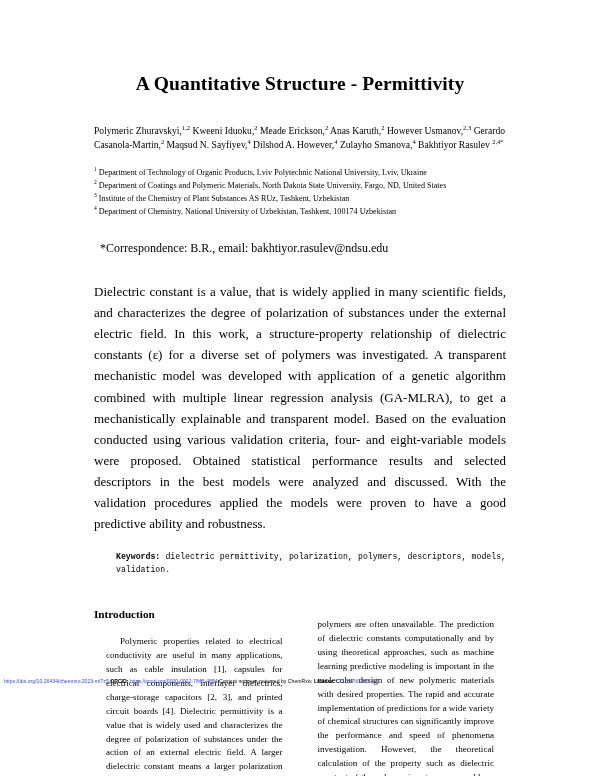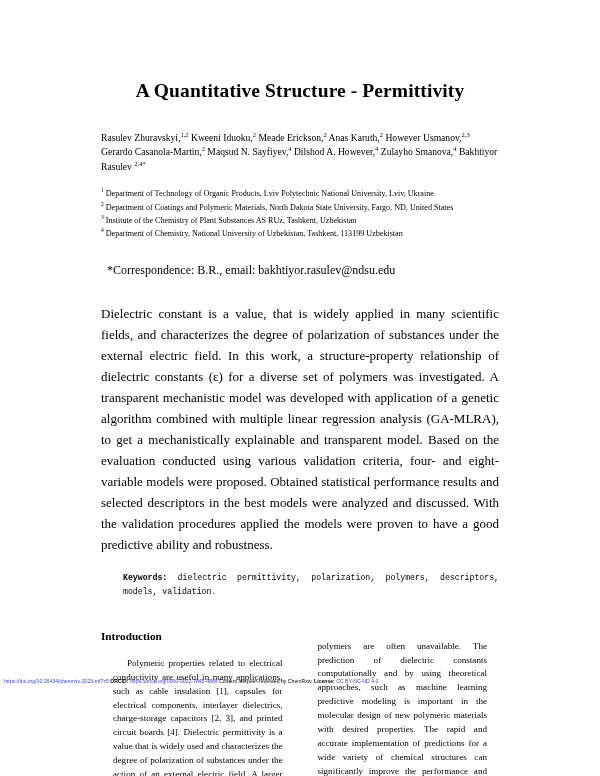--- a/index.html
+++ b/index.html
@@ -13,21 +13,21 @@
     overflow: hidden;
     font-family: "Liberation Serif", "DejaVu Serif", serif;
     color: #000000;
     position: relative;
   }
   .page {
     position: relative;
     width: 600px;
     height: 691px;
     box-sizing: border-box;
-    padding: 15px;
+    padding: 8px;
   }
 
   
   .title {
     margin: 0;
     padding: 62px 78px 0 78px;
     font-size: 19.5px;
     font-weight: bold;
     line-height: 1.42;
     text-align: center;
@@ -122,30 +122,30 @@
 </head>
 <body>
 
 <div class="page">
 
   <h1 class="title">
     <span class="line">A Quantitative Structure - Permittivity</span>
   </h1>
 
   <div class="authors">
-    <span>Rasulev Zhuravskyi,</span><sup>1,2</sup><span> Kweeni Iduoku,</span><sup>2</sup><span> Meade Erickson,</span><sup>2</sup><span> Anas Karuth,</span><sup>2</sup><span> However Usmanov,</span><sup>2,3</sup>
+    <span>Polymeric Zhuravskyi,</span><sup>1,2</sup><span> Kweeni Iduoku,</span><sup>2</sup><span> Meade Erickson,</span><sup>2</sup><span> Anas Karuth,</span><sup>2</sup><span> However Usmanov,</span><sup>2,3</sup>
     <span>Gerardo Casanola-Martin,</span><sup>2</sup><span> Maqsud N. Sayfiyev,</span><sup>4</sup><span> Dilshod A. However,</span><sup>4</sup><span> Zulayho Smanova,</span><sup>4</sup>
     <span>Bakhtiyor Rasulev</span> <sup>2,4*</sup>
   </div>
 
   <div class="affiliations">
     <span class="aff"><sup>1</sup><span> Department of Technology of Organic Products, Lviv Polytechnic National University, Lviv, Ukraine</span></span>
     <span class="aff"><sup>2</sup><span> Department of Coatings and Polymeric Materials, North Dakota State University, Fargo, ND, United States</span></span>
     <span class="aff"><sup>3</sup><span> Institute of the Chemistry of Plant Substances AS RUz, Tashkent, Uzbekistan</span></span>
-    <span class="aff"><sup>4</sup><span> Department of Chemistry, National University of Uzbekistan, Tashkent, 113199 Uzbekistan</span></span>
+    <span class="aff"><sup>4</sup><span> Department of Chemistry, National University of Uzbekistan, Tashkent, 100174 Uzbekistan</span></span>
   </div>
 
   <div class="correspondence">*Correspondence: B.R., email: bakhtiyor.rasulev@ndsu.edu</div>
 
   <div class="abstract">Dielectric constant is a value, that is widely applied in many scientific fields, and characterizes the degree of polarization of substances under the external electric field. In this work, a structure-property relationship of dielectric constants (ε) for a diverse set of polymers was investigated. A transparent mechanistic model was developed with application of a genetic algorithm combined with multiple linear regression analysis (GA-MLRA), to get a mechanistically explainable and transparent model. Based on the evaluation conducted using various validation criteria, four- and eight-variable models were proposed. Obtained statistical performance results and selected descriptors in the best models were analyzed and discussed. With the validation procedures applied the models were proven to have a good predictive ability and robustness.</div>
 
   <div class="keywords">
     <b>Keywords:</b><span> dielectric permittivity, polarization, polymers, descriptors, models, validation.</span>
   </div>
 

